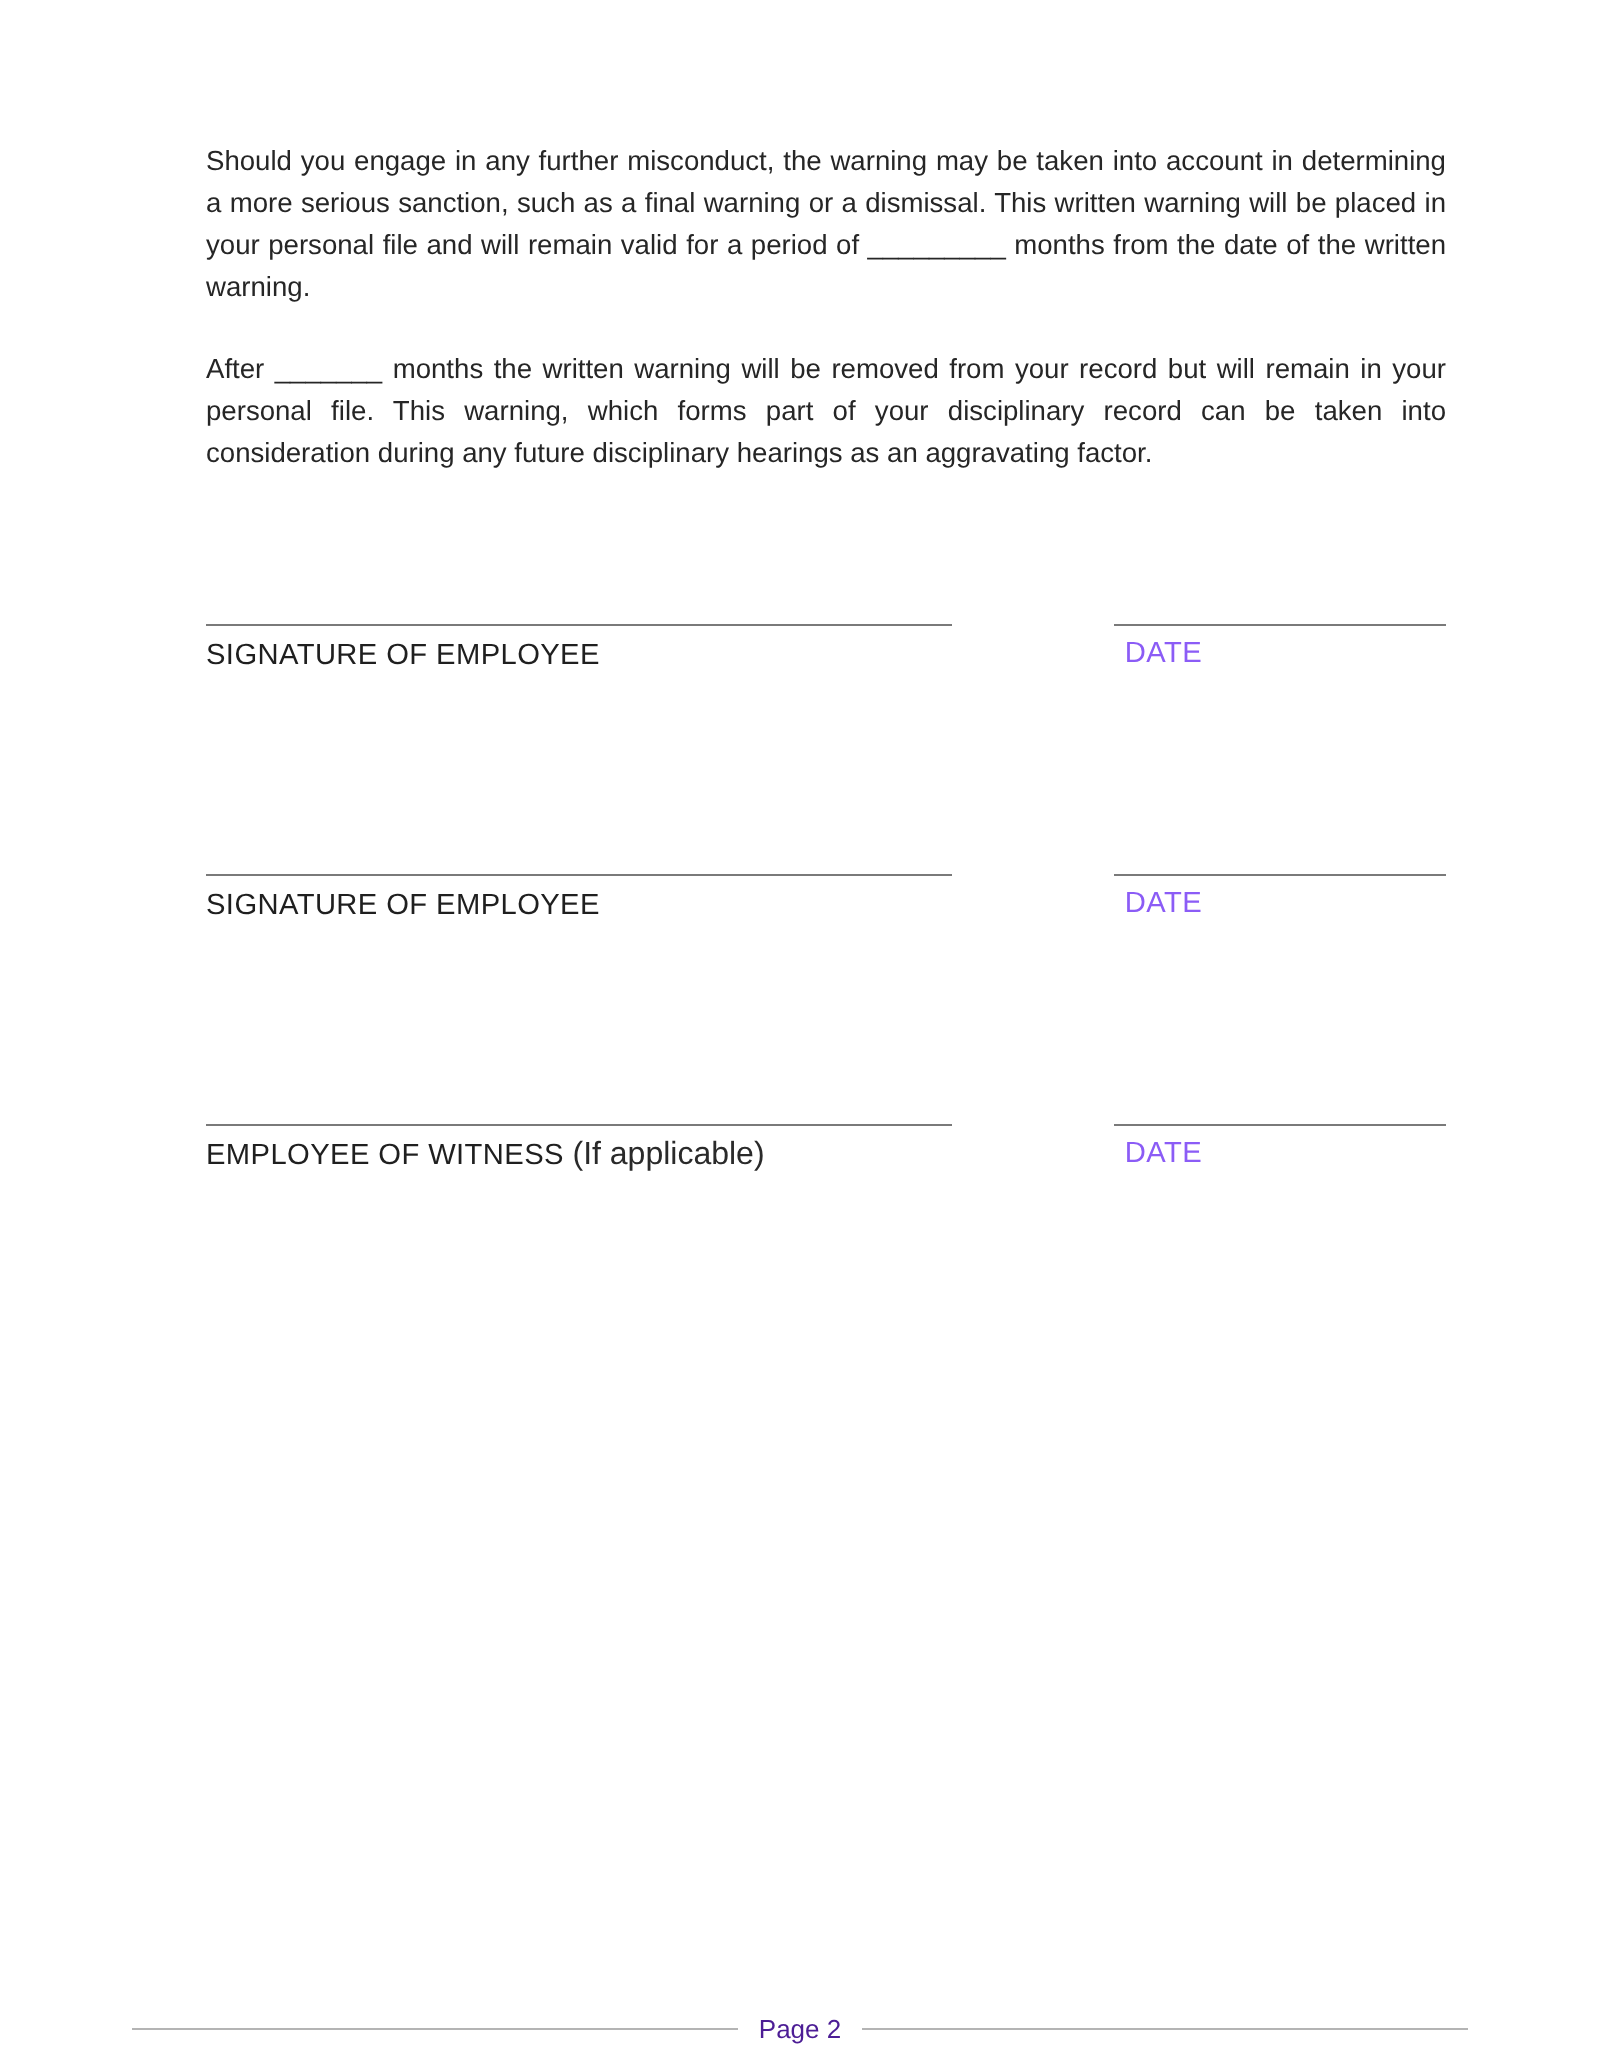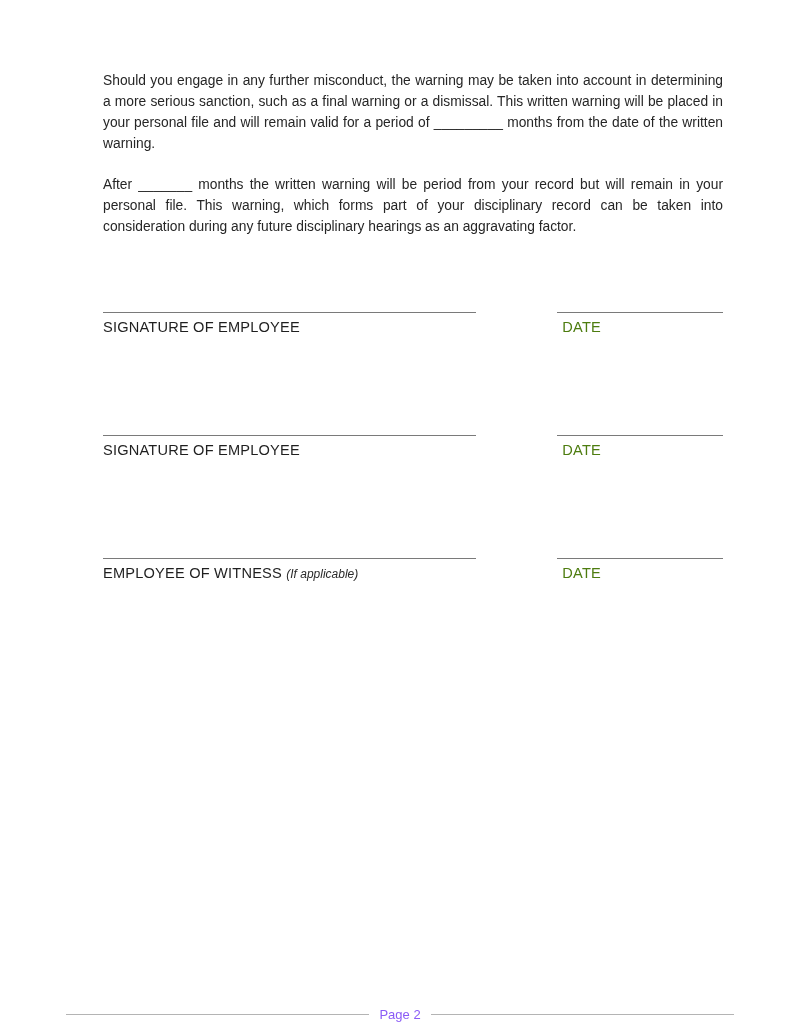--- a/index.html
+++ b/index.html
@@ -57,40 +57,39 @@
     gap: 20px;
   }
   .sig-label {
     width: 454px;
     font-size: 14.6px;
     color: #1f1f1f;
     letter-spacing: 0.2px;
     white-space: nowrap;
   }
   .sig-note {
-    font-size: 12px;
+    font-size: 16px;
     color: #2a2a2a;
     letter-spacing: 0;
-    font-style: italic;
   }
   .date-label {
     width: 166px;
     font-size: 14.6px;
-    color: #4d7c0f;
+    color: #8b5cf6;
     letter-spacing: 0.2px;
   }
   .footer {
     position: absolute;
     left: 66px;
     right: 66px;
     bottom: 13px;
     display: flex;
     align-items: center;
     font-size: 13px;
-    color: #8b5cf6;
+    color: #4c1d95;
     justify-content: center;
   }
   .footer-rule {
     flex: 1;
     border-top: 1px solid #b4b4b4;
     height: 0;
   }
   .footer-text {
     padding: 0 10px;
     white-space: nowrap;
@@ -98,21 +97,21 @@
 </style>
 </head>
 <body>
 
 <div class="page">
 
   <div class="content">
 
     <p class="para">Should you engage in any further misconduct, the warning may be taken into account in determining a more serious sanction, such as a final warning or a dismissal. This written warning will be placed in your personal file and will remain valid for a period of _________ months from the date of the written warning.</p>
 
-    <p class="para">After _______ months the written warning will be period from your record but will remain in your personal file. This warning, which forms part of your disciplinary record can be taken into consideration during any future disciplinary hearings as an aggravating factor.</p>
+    <p class="para">After _______ months the written warning will be removed from your record but will remain in your personal file. This warning, which forms part of your disciplinary record can be taken into consideration during any future disciplinary hearings as an aggravating factor.</p>
 
 
     <div class="sig-area">
 
       <div class="sig-block">
         <div class="sig-row">
           <div class="sig-line"></div>
           <div class="date-line"></div>
         </div>
         <div class="label-row">

